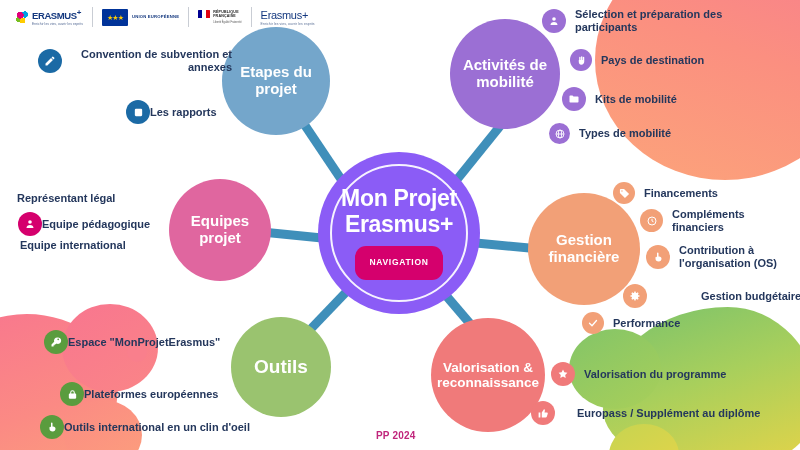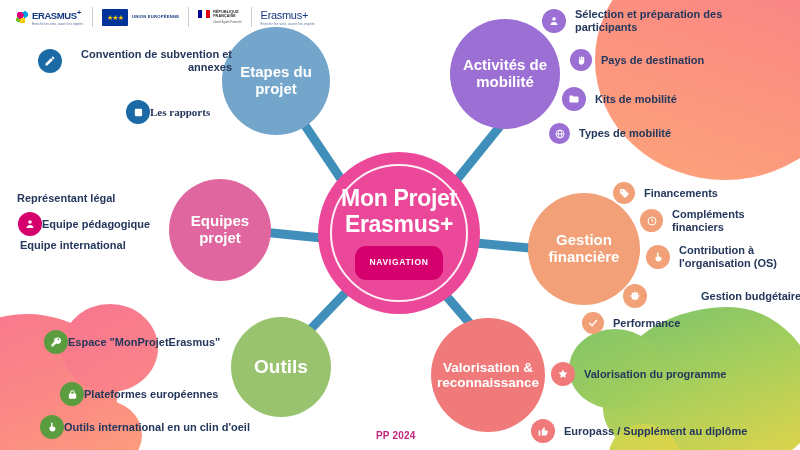--- a/index.html
+++ b/index.html
@@ -91,21 +91,21 @@
   #connectors{ position:absolute; inset:0; z-index:1; }
 
   
   .node{
     position:absolute; border-radius:50%; z-index:3;
     display:flex; align-items:center; justify-content:center; text-align:center;
     color:#fff; font-weight:bold; line-height:1.12;
   }
   #node-center{
     left:318px; top:152px; width:162px; height:162px;
-    background:#ec4899; flex-direction:column; z-index:4;
+    background:#8b5cf6; flex-direction:column; z-index:4;
   }
   #node-center .ring{
     position:absolute; left:12px; top:12px; right:12px; bottom:12px;
     border:2px solid #ffffff; border-radius:50%; opacity:.92;
   }
   #center-title{ font-size:23px; font-weight:bold; letter-spacing:-.3px; position:relative; }
   #nav-badge{
     position:relative; margin-top:9px; background:#d5006d; color:#fff;
     font-size:8.5px; font-weight:bold; letter-spacing:.7px;
     padding:12px 14px; border-radius:11px;
@@ -238,21 +238,21 @@
 
   <div class="leaf left-of" style="left:29px; top:48px;">
     <div class="leaf-label wrap" style="text-align:right;">Convention de subvention et annexes</div>
     <div class="bubble" style="width:24px;height:24px;background:#1b6aa5;">
       <svg width="12" height="12" viewBox="0 0 24 24" fill="#fff">
           <path d="M3 17.2V21h3.8L17.9 9.9l-3.8-3.8L3 17.2zM20.7 7.1c.4-.4.4-1 0-1.4l-2.4-2.4c-.4-.4-1-.4-1.4 0l-1.8 1.8 3.8 3.8 1.8-1.8z"></path>
         </svg>
     </div>
   </div>
 
-  <div class="leaf left-of" style="left:117px; top:100px;font-family:Liberation Serif, serif;">
+  <div class="leaf left-of" style="left:117px; top:100px;">
     <div class="leaf-label">Les rapports</div>
     <div class="bubble" style="width:24px;height:24px;background:#1b6aa5;">
       <svg width="11" height="11" viewBox="0 0 24 24" fill="#fff">
           <rect x="4" y="4" width="16" height="16" rx="2.5"></rect>
         </svg>
     </div>
   </div>
 
   <div class="leaf right-of" style="left:542px; top:8px;">
     <div class="bubble" style="width:24px;height:24px;background:#9b6fd4;">
@@ -360,21 +360,21 @@
 
   <div class="leaf right-of" style="left:551px; top:362px;">
     <div class="bubble" style="width:24px;height:24px;background:#f07a7a;">
       <svg width="12" height="12" viewBox="0 0 24 24" fill="#fff">
           <path d="M12 3l2.7 5.6 6.1.9-4.4 4.3 1 6.1L12 17l-5.4 2.9 1-6.1L3.2 9.5l6.1-.9z"></path>
         </svg>
     </div>
     <div class="leaf-label">Valorisation du programme</div>
   </div>
 
-  <div class="leaf right-of" style="left:531px; top:419px;">
+  <div class="leaf right-of" style="left:531px; top:401px;gap:13px;">
     <div class="bubble" style="width:24px;height:24px;background:#f07a7a;">
       <svg width="12" height="12" viewBox="0 0 24 24" fill="#fff">
           <path d="M9.5 21h8.1a2 2 0 001.9-1.4l2-6a2 2 0 00-1.9-2.6H15l.8-3.8A2 2 0 0013.9 4.7L9.5 11zM3.2 11h3.6v10H3.2z"></path>
         </svg>
     </div>
     <div class="leaf-label">Europass / Supplément au diplôme</div>
   </div>
 
   <div class="leaf left-of" style="left:35px; top:330px;">
     <div class="leaf-label">Espace "MonProjetErasmus"</div>

